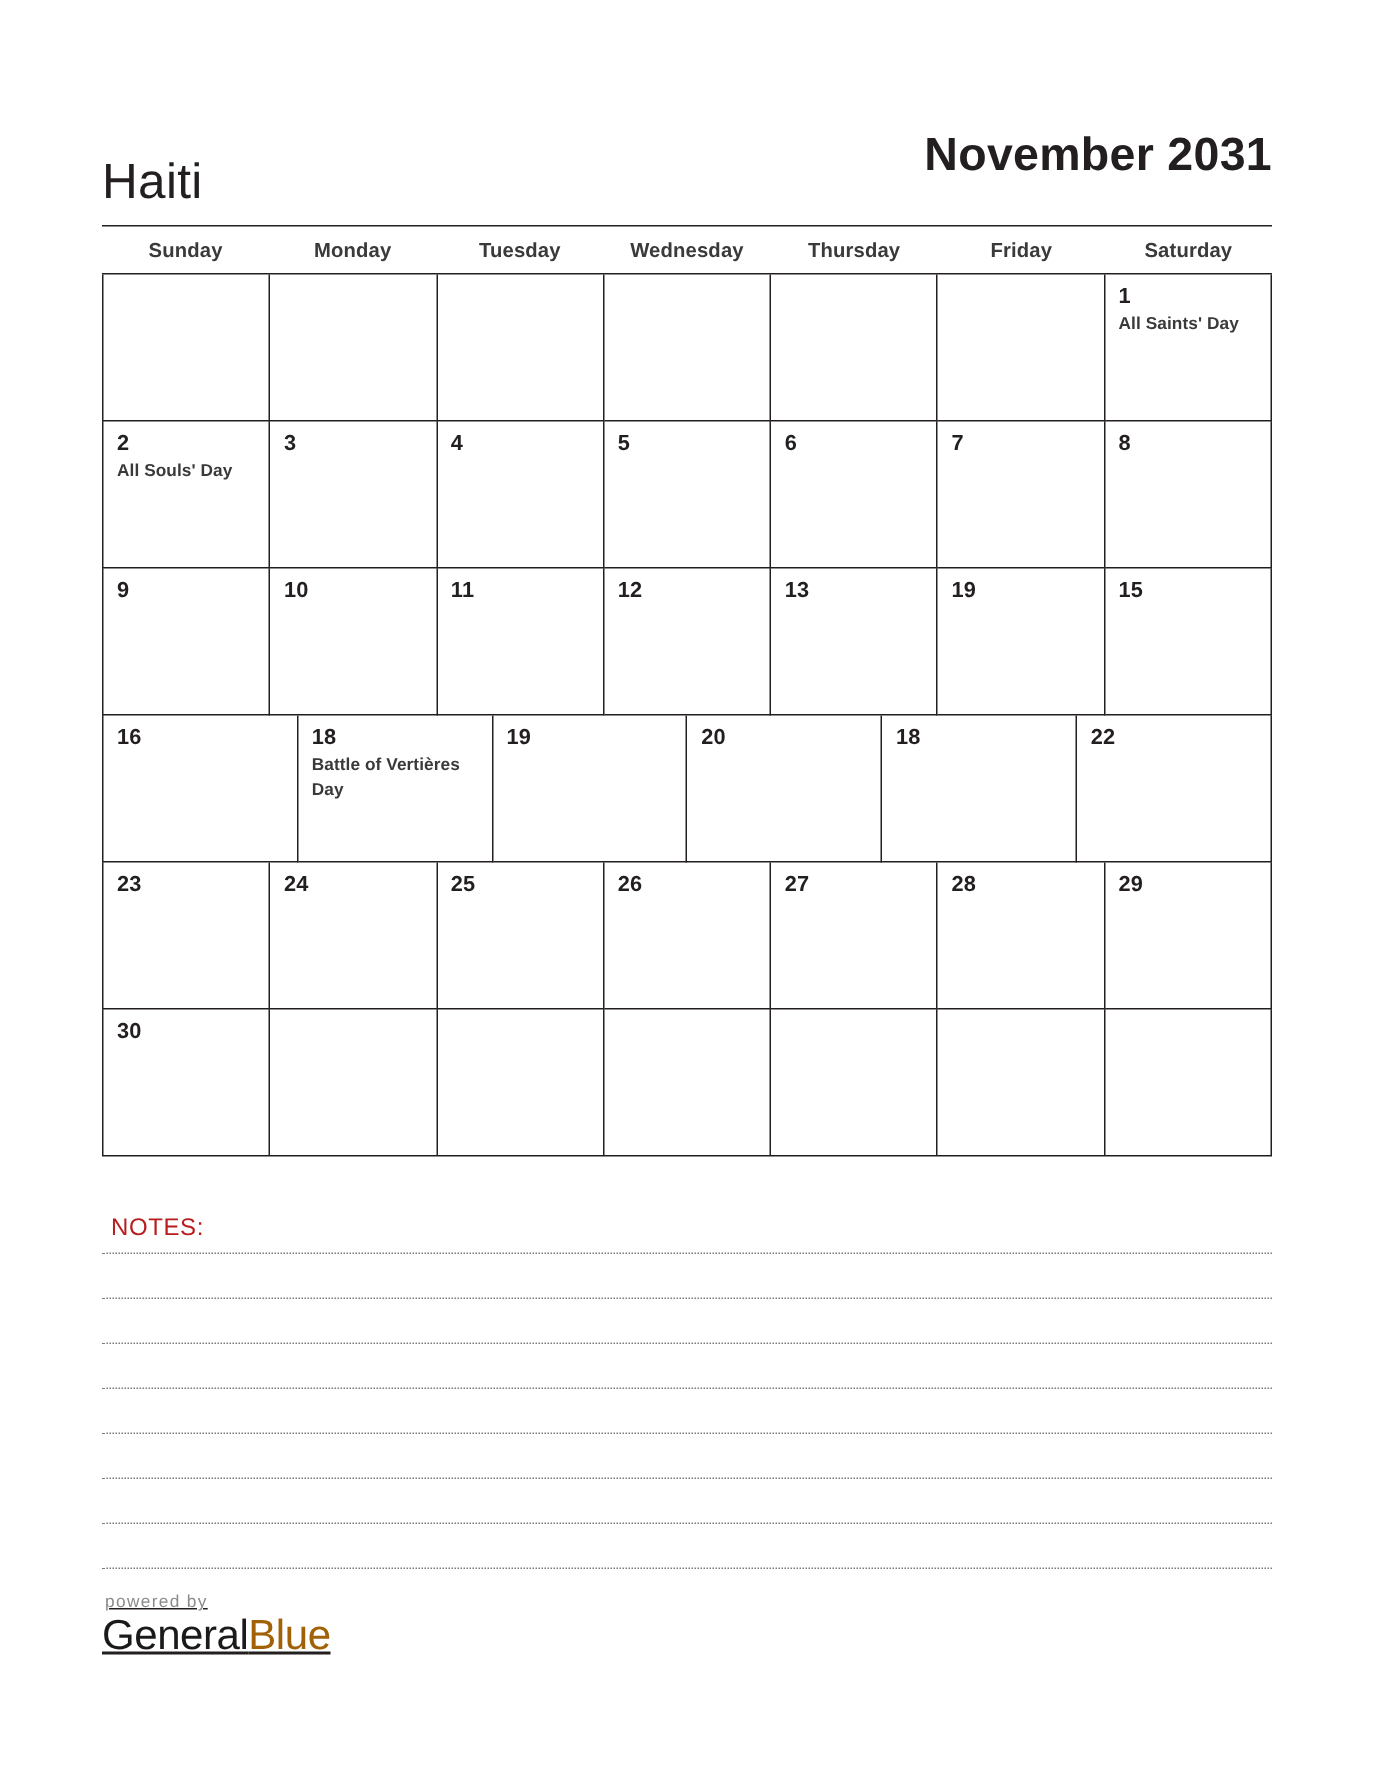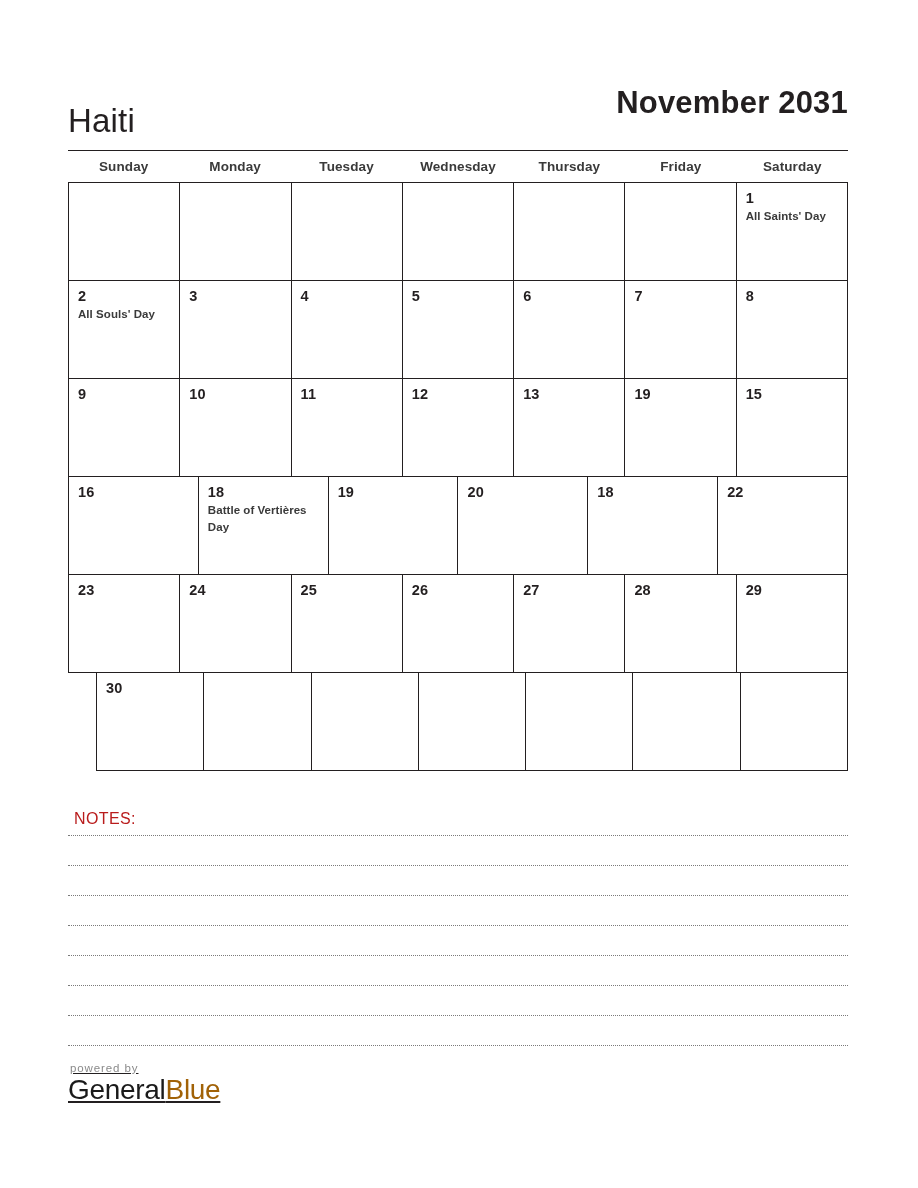--- a/index.html
+++ b/index.html
@@ -71,21 +71,20 @@
     letter-spacing: 0.1px;
   }
 
   .week-row {
     display: flex;
     height: 98px;
     box-sizing: border-box;
   }
   .week-row.last-row {
     border-bottom: 1px solid #231f20;
-    margin-left: 28px;
   }
   .day-cell {
     flex: 1 1 0;
     box-sizing: border-box;
     border-right: 1px solid #231f20;
     border-bottom: 1px solid #231f20;
     padding: 6px 7px 0 9px;
     overflow: hidden;
   }
   .week-row.last-row .day-cell {

